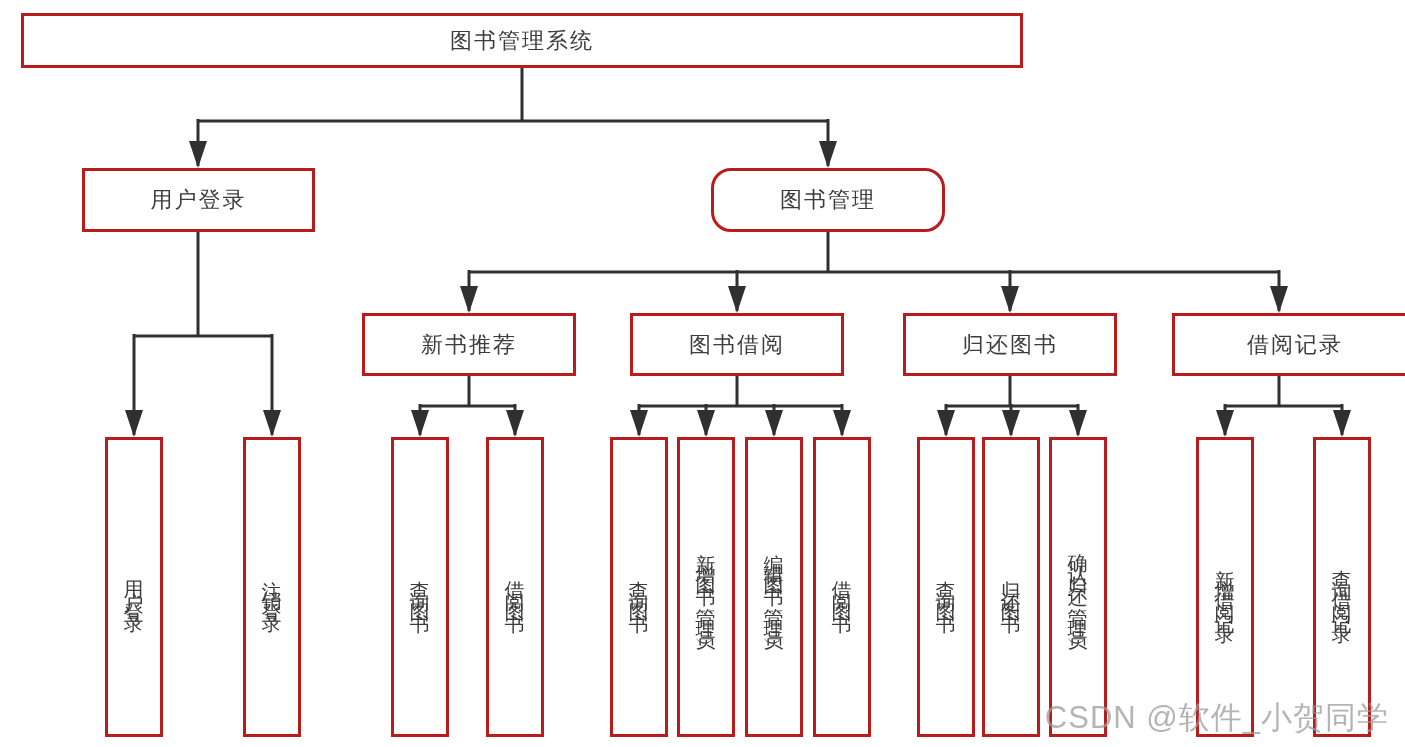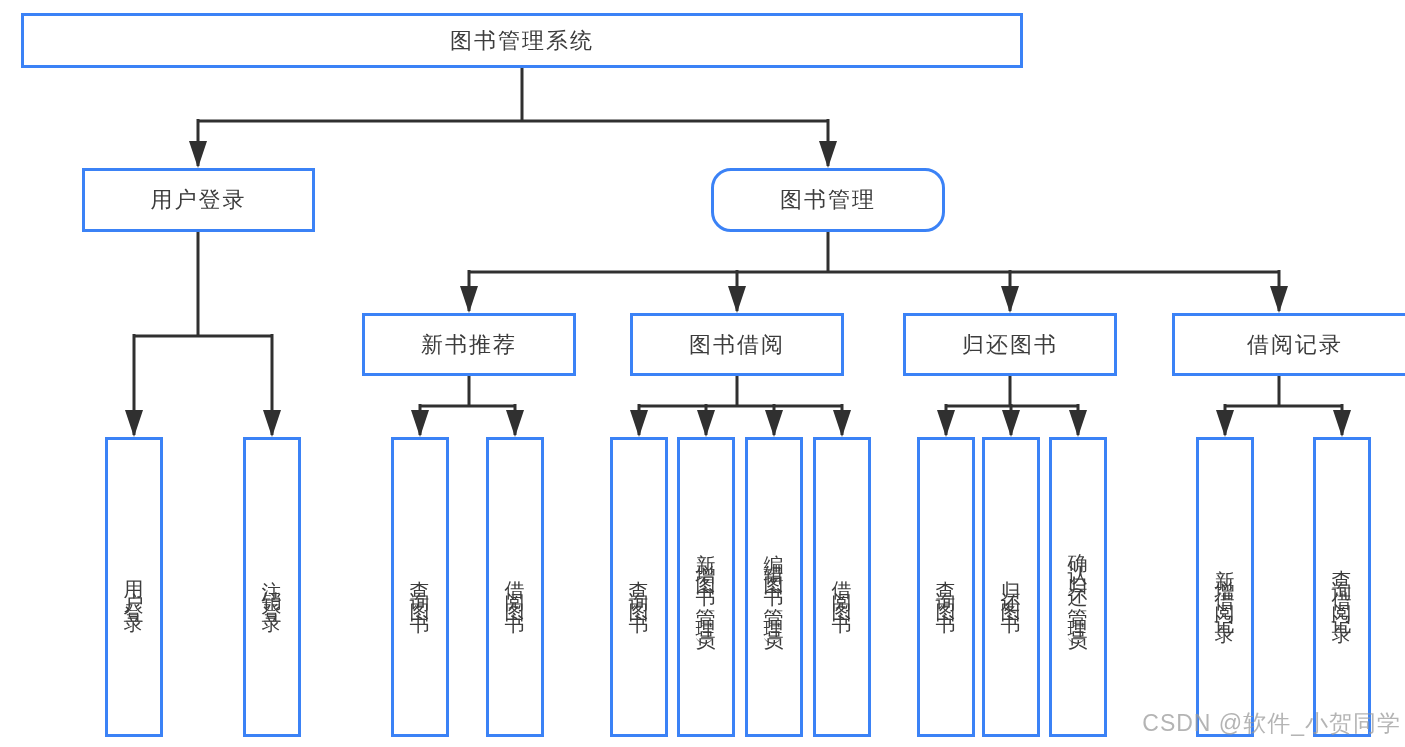--- a/index.html
+++ b/index.html
@@ -13,42 +13,42 @@
   }
   svg.connectors {
     position: absolute;
     left: 0; top: 0;
     width: 1405px; height: 747px;
     z-index: 1;
   }
   .node {
     position: absolute;
     box-sizing: border-box;
-    border: 3px solid #3b82f6;
+    border: 3px solid #b91c1c;
     background: #ffffff;
     display: flex;
     align-items: center;
     justify-content: center;
     color: #3c3c3c;
     z-index: 2;
   }
   .h-node { font-size: 22px; letter-spacing: 2px; }
   .leaf  { width: 58px; height: 300px; top: 437px; }
   .leaf .vtext {
     writing-mode: vertical-lr;
     font-size: 20px;
     letter-spacing: 11px;
     line-height: 1;
     color: #3c3c3c;
   }
   .watermark {
     position: absolute;
-    right: 4px;
+    right: 16px;
     bottom: 8px;
-    font-size: 23px;
+    font-size: 31px;
     color: rgba(155,155,155,0.75);
     letter-spacing: 1px;
     z-index: 5;
     white-space: nowrap;
     text-align: right;
   }
 </style>
 </head>
 <body>
 

